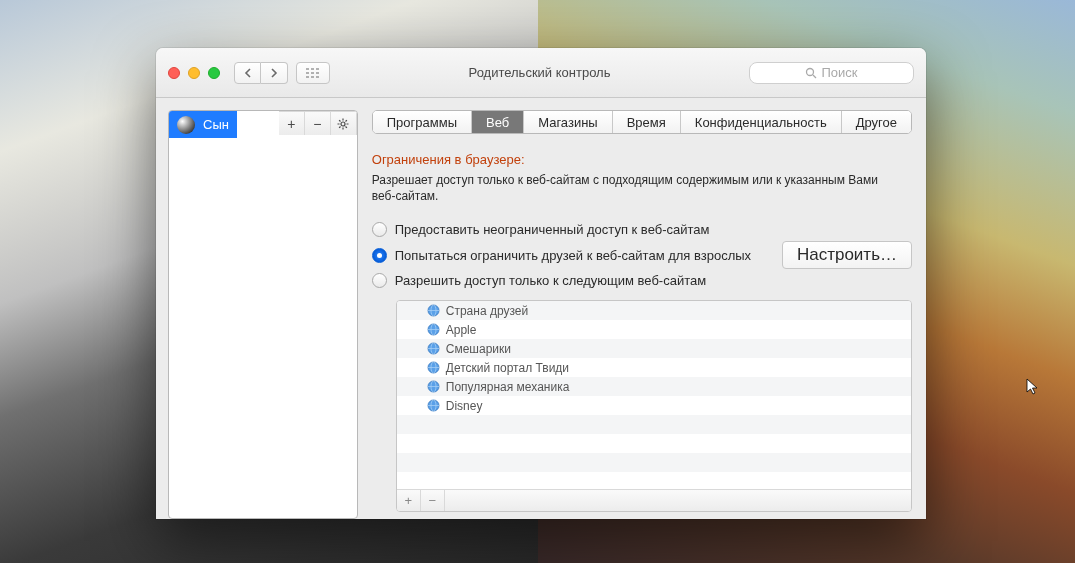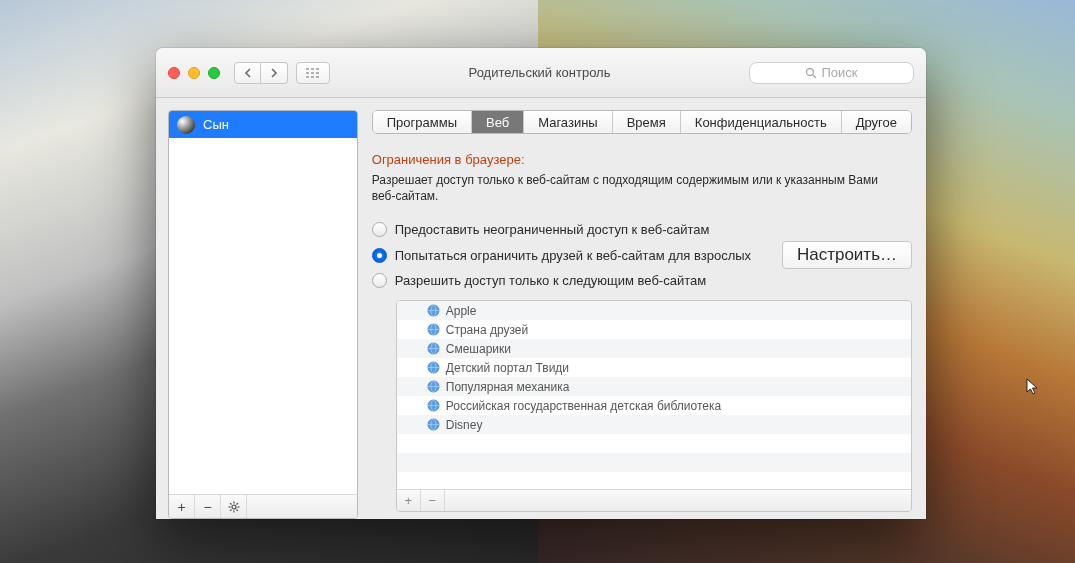--- a/index.html
+++ b/index.html
@@ -59,21 +59,21 @@
     display:flex; align-items:center; justify-content:center;
     color:#a9a9a9; font-size:13px; gap:4px;
   }
 
   .body { flex:1; display:flex; }
 
   .sidebar {
     width:202px; background:#fff;
     border:1px solid #b8b8b8; border-radius:4px;
     margin:12px 0 0 12px;
-    display:flex; flex-direction:column;
+    display:flex; flex-direction:row;
     overflow:hidden;
   }
   .usrrow {
     height:27px; background:#1f7cff; color:#fff;
     display:flex; align-items:center; padding:0 8px; gap:8px;
     font-size:13px;
   }
   .avatar {
     width:18px; height:18px; border-radius:50%;
     background: radial-gradient(circle at 30% 30%,#fff,#666 60%,#000);
@@ -262,61 +262,53 @@
         </div>
 
       <div class="sitebox">
         <div class="sitelist" id="sitelist">
             <div class="siteitem">
               <svg class="globe" viewBox="0 0 13 13">
                 <circle cx="6.5" cy="6.5" r="5.5" fill="#5aa0e8" stroke="#3a7ac0" stroke-width="0.8"></circle>
                 <ellipse cx="6.5" cy="6.5" rx="2.5" ry="5.5" fill="none" stroke="#aed4f8" stroke-width="0.7"></ellipse>
                 <line x1="1" y1="6.5" x2="12" y2="6.5" stroke="#aed4f8" stroke-width="0.7"></line>
               </svg>
+              <span>Страна друзей</span>
+            </div>
+            <div class="siteitem">
+              <svg class="globe" viewBox="0 0 13 13">
+                <circle cx="6.5" cy="6.5" r="5.5" fill="#5aa0e8" stroke="#3a7ac0" stroke-width="0.8"></circle>
+                <ellipse cx="6.5" cy="6.5" rx="2.5" ry="5.5" fill="none" stroke="#aed4f8" stroke-width="0.7"></ellipse>
+                <line x1="1" y1="6.5" x2="12" y2="6.5" stroke="#aed4f8" stroke-width="0.7"></line>
+              </svg>
               <span>Apple</span>
             </div>
             <div class="siteitem">
               <svg class="globe" viewBox="0 0 13 13">
                 <circle cx="6.5" cy="6.5" r="5.5" fill="#5aa0e8" stroke="#3a7ac0" stroke-width="0.8"></circle>
                 <ellipse cx="6.5" cy="6.5" rx="2.5" ry="5.5" fill="none" stroke="#aed4f8" stroke-width="0.7"></ellipse>
                 <line x1="1" y1="6.5" x2="12" y2="6.5" stroke="#aed4f8" stroke-width="0.7"></line>
               </svg>
-              <span>Страна друзей</span>
-            </div>
-            <div class="siteitem">
-              <svg class="globe" viewBox="0 0 13 13">
-                <circle cx="6.5" cy="6.5" r="5.5" fill="#5aa0e8" stroke="#3a7ac0" stroke-width="0.8"></circle>
-                <ellipse cx="6.5" cy="6.5" rx="2.5" ry="5.5" fill="none" stroke="#aed4f8" stroke-width="0.7"></ellipse>
-                <line x1="1" y1="6.5" x2="12" y2="6.5" stroke="#aed4f8" stroke-width="0.7"></line>
-              </svg>
               <span>Смешарики</span>
             </div>
             <div class="siteitem">
               <svg class="globe" viewBox="0 0 13 13">
                 <circle cx="6.5" cy="6.5" r="5.5" fill="#5aa0e8" stroke="#3a7ac0" stroke-width="0.8"></circle>
                 <ellipse cx="6.5" cy="6.5" rx="2.5" ry="5.5" fill="none" stroke="#aed4f8" stroke-width="0.7"></ellipse>
                 <line x1="1" y1="6.5" x2="12" y2="6.5" stroke="#aed4f8" stroke-width="0.7"></line>
               </svg>
               <span>Детский портал Твиди</span>
             </div>
             <div class="siteitem">
               <svg class="globe" viewBox="0 0 13 13">
                 <circle cx="6.5" cy="6.5" r="5.5" fill="#5aa0e8" stroke="#3a7ac0" stroke-width="0.8"></circle>
                 <ellipse cx="6.5" cy="6.5" rx="2.5" ry="5.5" fill="none" stroke="#aed4f8" stroke-width="0.7"></ellipse>
                 <line x1="1" y1="6.5" x2="12" y2="6.5" stroke="#aed4f8" stroke-width="0.7"></line>
               </svg>
               <span>Популярная механика</span>
-            </div>
-            <div class="siteitem">
-              <svg class="globe" viewBox="0 0 13 13">
-                <circle cx="6.5" cy="6.5" r="5.5" fill="#5aa0e8" stroke="#3a7ac0" stroke-width="0.8"></circle>
-                <ellipse cx="6.5" cy="6.5" rx="2.5" ry="5.5" fill="none" stroke="#aed4f8" stroke-width="0.7"></ellipse>
-                <line x1="1" y1="6.5" x2="12" y2="6.5" stroke="#aed4f8" stroke-width="0.7"></line>
-              </svg>
-              <span>Российская государственная детская библиотека</span>
             </div>
             <div class="siteitem">
               <svg class="globe" viewBox="0 0 13 13">
                 <circle cx="6.5" cy="6.5" r="5.5" fill="#5aa0e8" stroke="#3a7ac0" stroke-width="0.8"></circle>
                 <ellipse cx="6.5" cy="6.5" rx="2.5" ry="5.5" fill="none" stroke="#aed4f8" stroke-width="0.7"></ellipse>
                 <line x1="1" y1="6.5" x2="12" y2="6.5" stroke="#aed4f8" stroke-width="0.7"></line>
               </svg>
               <span>Disney</span>
             </div>
             <div class="siteitem"></div>

